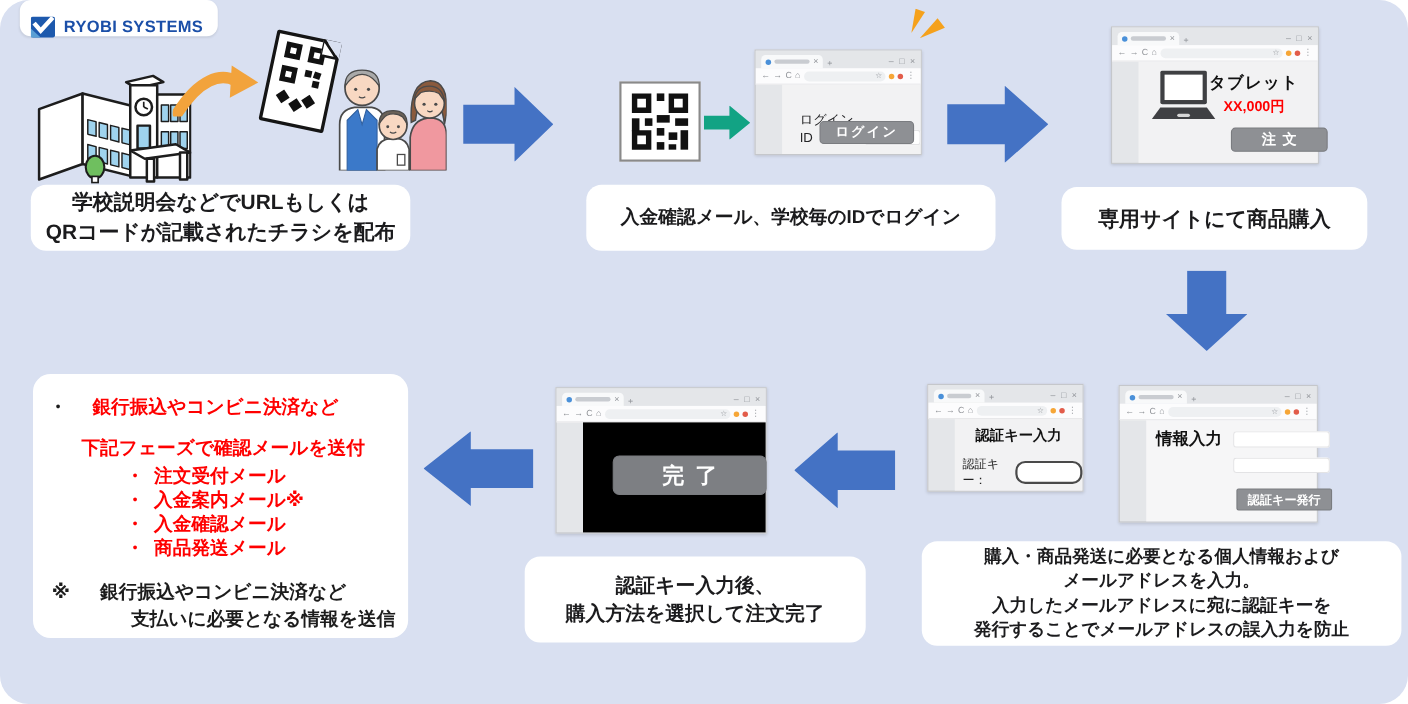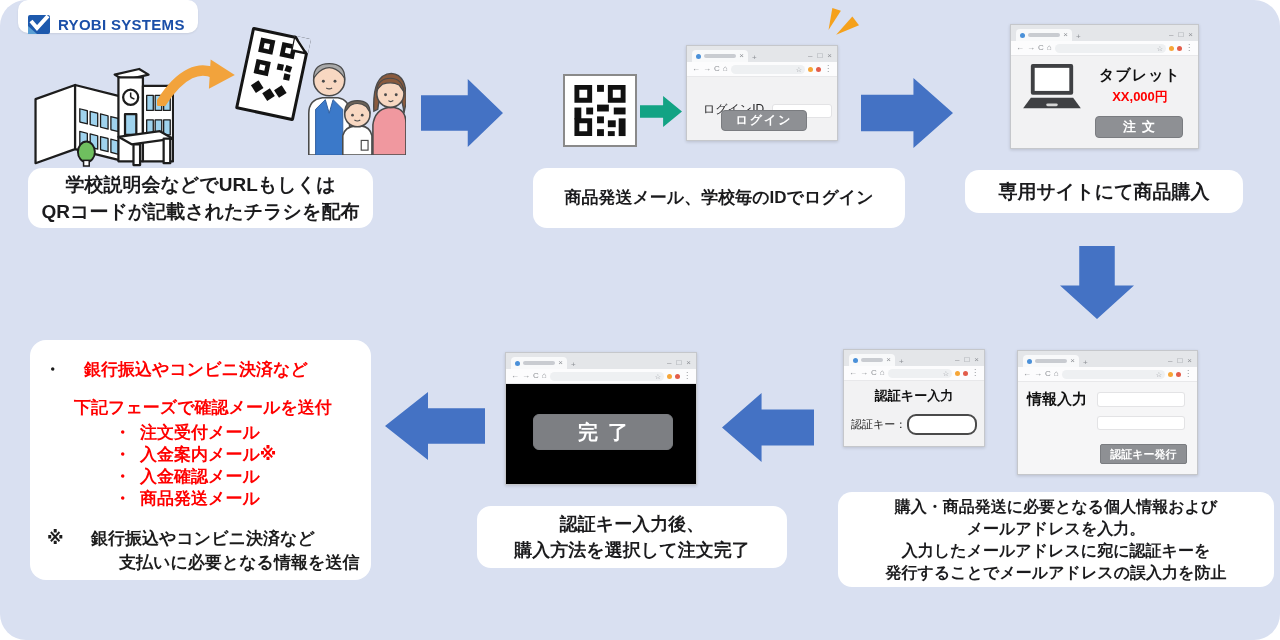--- a/index.html
+++ b/index.html
@@ -30,21 +30,21 @@
   .fav{width:5px;height:5px;border-radius:50%;background:#4a90d9;flex:none;}
   .titleline{flex:1;height:4px;border-radius:2px;background:#c9ccd1;}
   .g{font-size:8px;line-height:1;color:#8e9196;font-weight:400;}
   .winbtns{margin-left:auto;display:flex;gap:5px;align-items:center;padding-bottom:2px;}
   .navbar{height:14px;background:#fcfcfd;display:flex;align-items:center;gap:3px;padding:0 5px;border-bottom:1px solid #e8e8ea;}
   .addr{flex:1;height:9px;background:#eef0f2;border-radius:5px;display:flex;align-items:center;justify-content:flex-end;padding:0 3px;box-sizing:border-box;}
   .addr .g{font-size:7px;}
   .dot{width:5px;height:5px;border-radius:50%;flex:none;}
   .dot.orange{background:#f6a637;}
   .dot.red{background:#e25c4a;}
-  .bbody{position:relative;flex:1;background:#f2f2f3;}
+  .bbody{position:relative;flex:1;background:#f2f2f3;margin-left:24px;}
   .bbody.white{background:#000000;}
 
   .flabel{color:#242426;}
   .finput{background:#fff;border-radius:3px;display:inline-block;box-shadow:inset 0 0 0 1px #e3e3e5;}
   .gbtn{position:absolute;background:#8e9094;border:1px solid #7a7c80;color:#fff;font-weight:800;
         display:flex;align-items:center;justify-content:center;border-radius:4px;white-space:nowrap;}
 
   .login-row{position:absolute;left:16px;top:24px;display:flex;align-items:flex-end;gap:8px;font-size:12px;}
   .login-row .finput{width:60px;height:14px;}
   .login-btn{left:34px;bottom:9px;width:84px;height:19px;font-size:12px;letter-spacing:2px;}
@@ -262,21 +262,21 @@
   </div>
 
   <svg class="abs" style="left:818px;top:8px" width="42" height="40" viewBox="0 0 44 42">
     <g fill="#f5a11c">
       <polygon points="15,0 24,3 11,23"></polygon>
       <polygon points="36,9 43,18 19,28"></polygon>
     </g>
   </svg>
 
   <div class="caption" style="left:533px;top:168px;width:372px;height:60px;font-size:17px;line-height:26px;">
-    <div>商品発送メール、学校毎のIDでログイン</div>
+    <div>入金確認メール、学校毎のIDでログイン</div>
   </div>
 
   <div class="barrow a-right" style="left:861px;top:78px;width:92px;height:70px;"></div>
 
   <div class="browser" style="left:1010px;top:24px;width:189px;height:125px;">
     <div class="tabbar">
       <div class="tab">
         <span class="fav"></span>
         <span class="titleline"></span>
         <span class="g">×</span>
@@ -308,21 +308,21 @@
         <rect x="26" y="41" width="12" height="3" rx="1.5" fill="#d6d6d6"></rect>
       </svg>
       <div class="prod">
         <div class="pname">タブレット</div>
         <div class="pprice">XX,000円</div>
       </div>
       <div class="gbtn order-btn">注文</div>
     </div>
   </div>
 
-  <div class="caption" style="left:965px;top:170px;width:278px;height:43px;font-size:19px;">
+  <div class="caption" style="left:965px;top:170px;width:278px;height:57px;font-size:19px;">
     <div>専用サイトにて商品購入</div>
   </div>
 
   <div class="barrow a-down" style="left:1060px;top:246px;width:74px;height:73px;"></div>
 
   <div class="browser" style="left:1017px;top:350px;width:181px;height:125px;">
     <div class="tabbar">
       <div class="tab">
         <span class="fav"></span>
         <span class="titleline"></span>
@@ -423,21 +423,21 @@
         </span>
       <span class="dot orange"></span>
       <span class="dot red"></span>
       <span class="g">⋮</span>
     </div>
     <div class="bbody white">
       <div class="gbtn done-btn">完了</div>
     </div>
   </div>
 
-  <div class="caption" style="left:477px;top:506px;width:310px;height:62px;font-size:18px;line-height:26px;">
+  <div class="caption" style="left:477px;top:506px;width:310px;height:78px;font-size:18px;line-height:26px;">
     <div>認証キー入力後、</div>
     <div>購入方法を選択して注文完了</div>
   </div>
 
   <div class="barrow a-left" style="left:385px;top:392px;width:100px;height:68px;"></div>
 
   <div class="notes">
     <div class="nline nh1">
       <span class="nbullet">・</span>
       <span class="red">銀行振込やコンビニ決済など</span>

